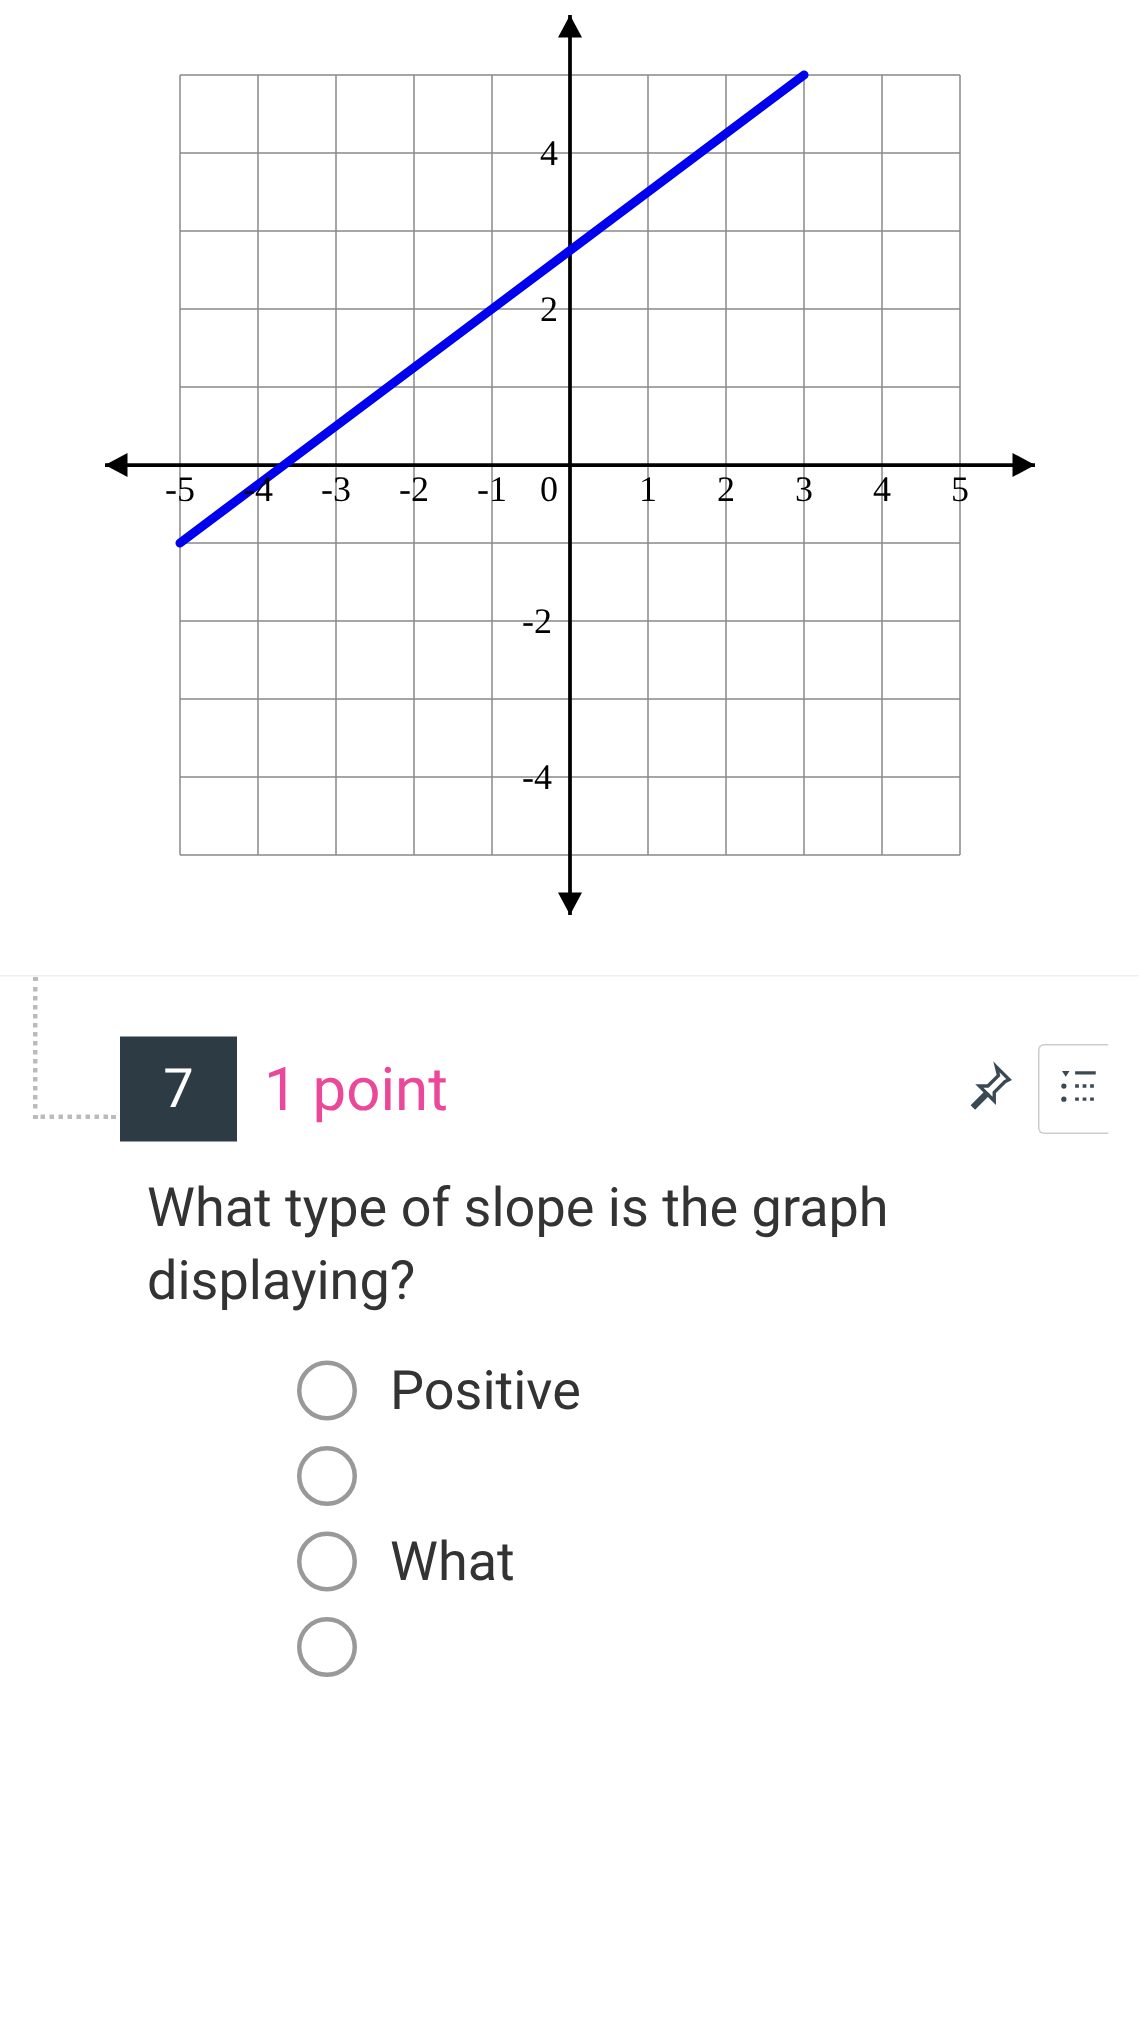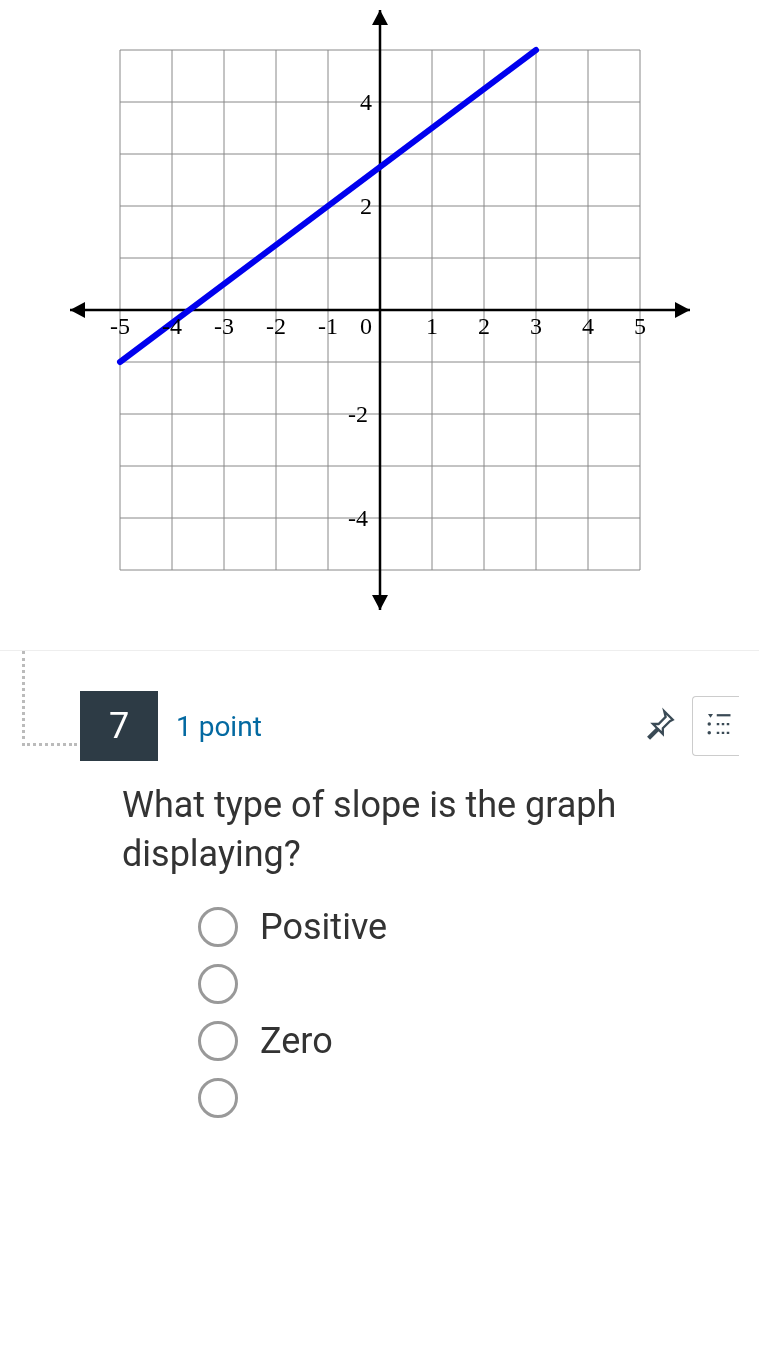--- a/index.html
+++ b/index.html
@@ -43,22 +43,22 @@
     color: #fff;
     font-size: 36px;
     font-weight: 400;
     width: 78px;
     height: 70px;
     display: flex;
     align-items: center;
     justify-content: center;
   }
   .points {
-    font-size: 28px;
-    color: #0369a1;
+    font-size: 40px;
+    color: #ec4899;
     flex: 1;
   }
   .header-icons {
     display: flex;
     align-items: center;
     gap: 15px;
   }
   .pin-icon {
     color: #3a4a55;
   }
@@ -66,21 +66,21 @@
     border: 1px solid #ccc;
     border-right: none;
     border-radius: 4px 0 0 4px;
     padding: 10px 6px 10px 10px;
     background: #fff;
     color: #3a4a55;
   }
   .qtext {
     font-size: 36px;
     color: #333;
-    margin-left: 102px;
+    margin-left: 78px;
     margin-right: 20px;
     line-height: 1.35;
     margin-bottom: 20px;
   }
   .options {
     margin-left: 178px;
   }
   .option {
     display: flex;
     align-items: center;
@@ -192,19 +192,19 @@
   <div class="options">
     <div class="option">
       <div class="radio"></div>
       <div class="option-label">Positive</div>
     </div>
     <div class="option">
       <div class="radio"></div>
     </div>
     <div class="option">
       <div class="radio"></div>
-      <div class="option-label">Zero</div>
+      <div class="option-label">What</div>
     </div>
     <div class="option">
       <div class="radio"></div>
     </div>
   </div>
 </div>
 
 </body></html>

